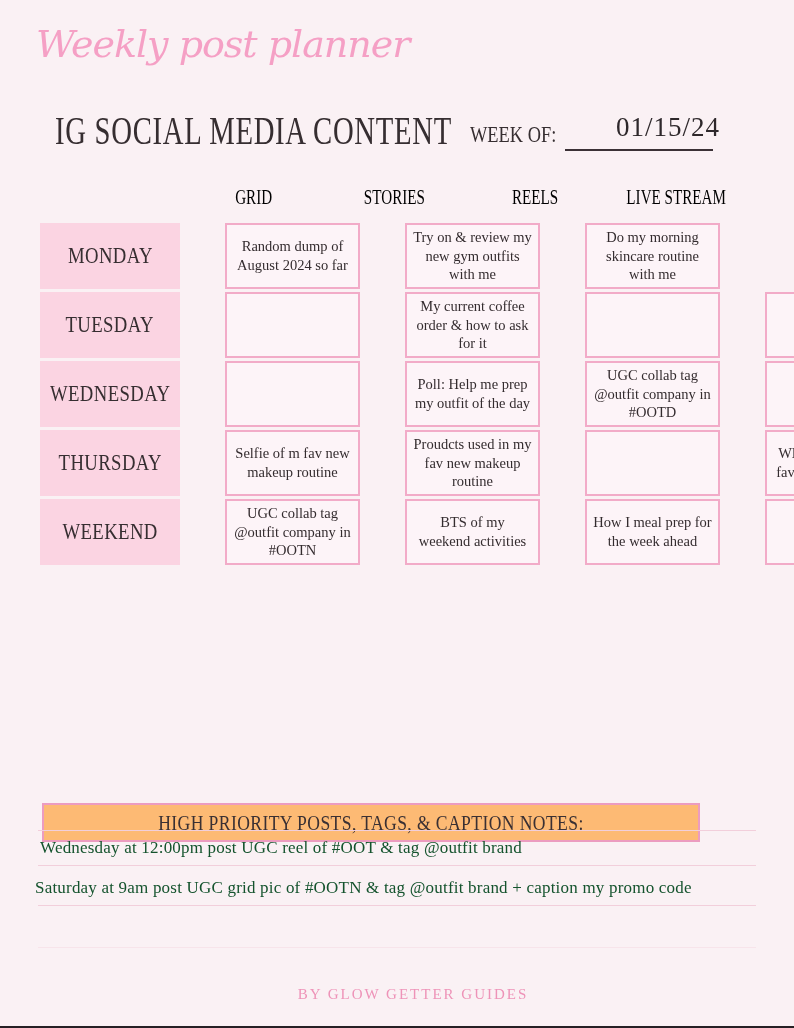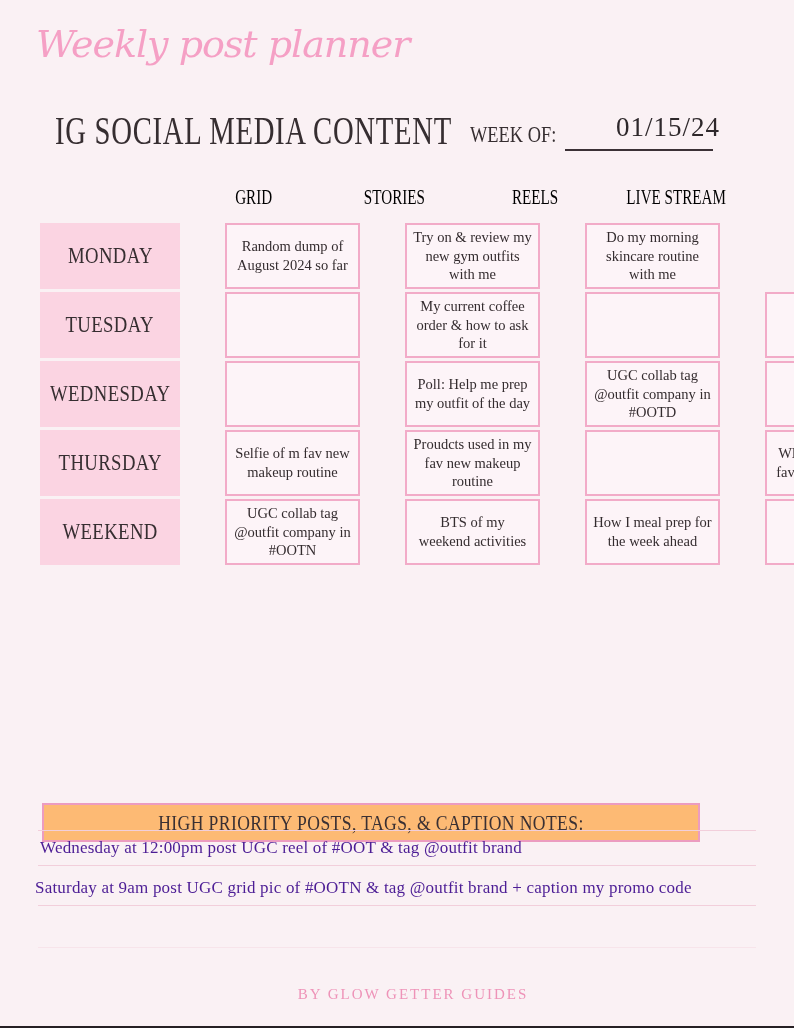--- a/index.html
+++ b/index.html
@@ -125,21 +125,21 @@
   .rule.r1 { top: 830px; }
   .rule.r2 { top: 865px; }
   .rule.r3 { top: 905px; }
   .rule.faint { top: 947px; background: #f7e4ea; }
   .note-line {
     position: absolute;
     left: 40px;
     font-size: 17px;
     letter-spacing: 0.2px;
     white-space: nowrap;
-    color: #4c1d95;
+    color: #14532d;
   }
   .note-line.n1 { top: 838px; }
   .note-line.n2 { top: 878px; left: 35px; }
   
   .footer-credit {
     position: absolute;
     left: 0; top: 986px; width: 100%;
     text-align: center;
     font-size: 15px;
     letter-spacing: 2px;

